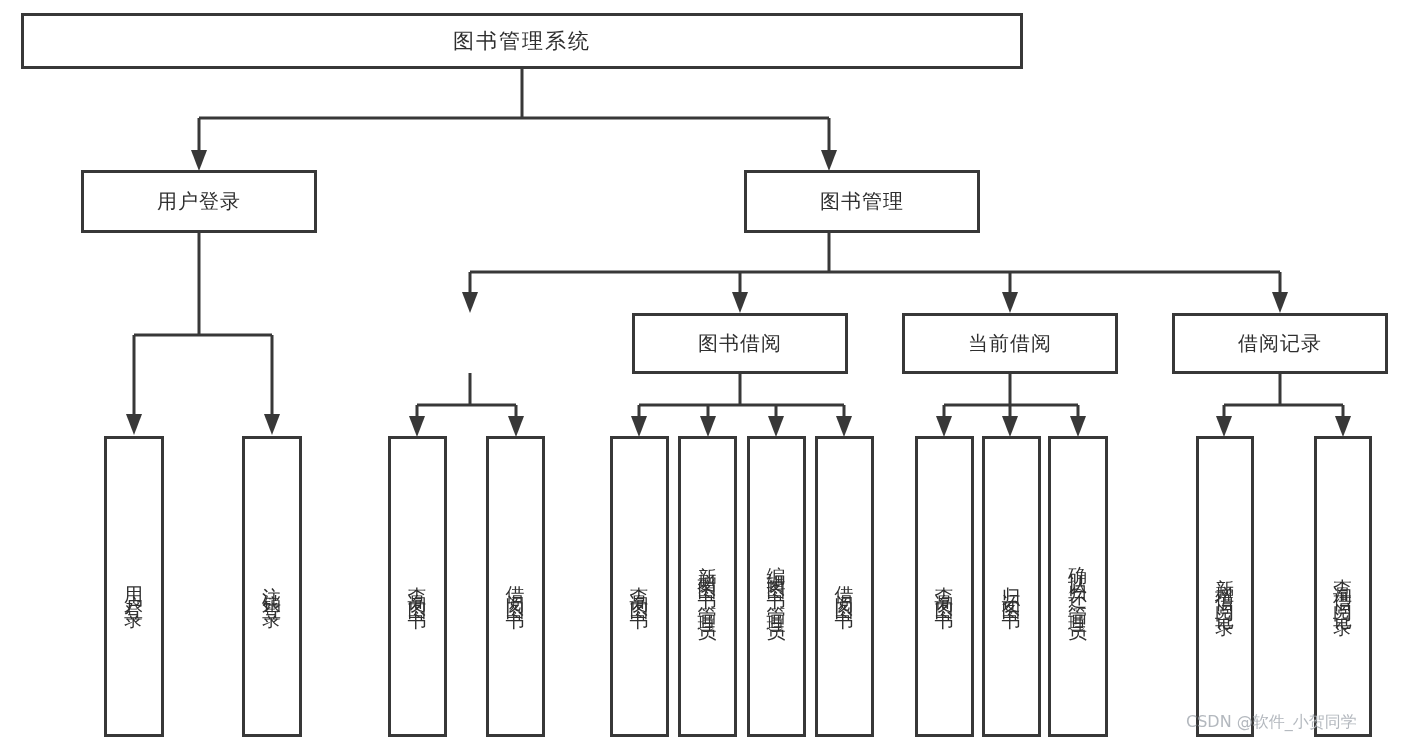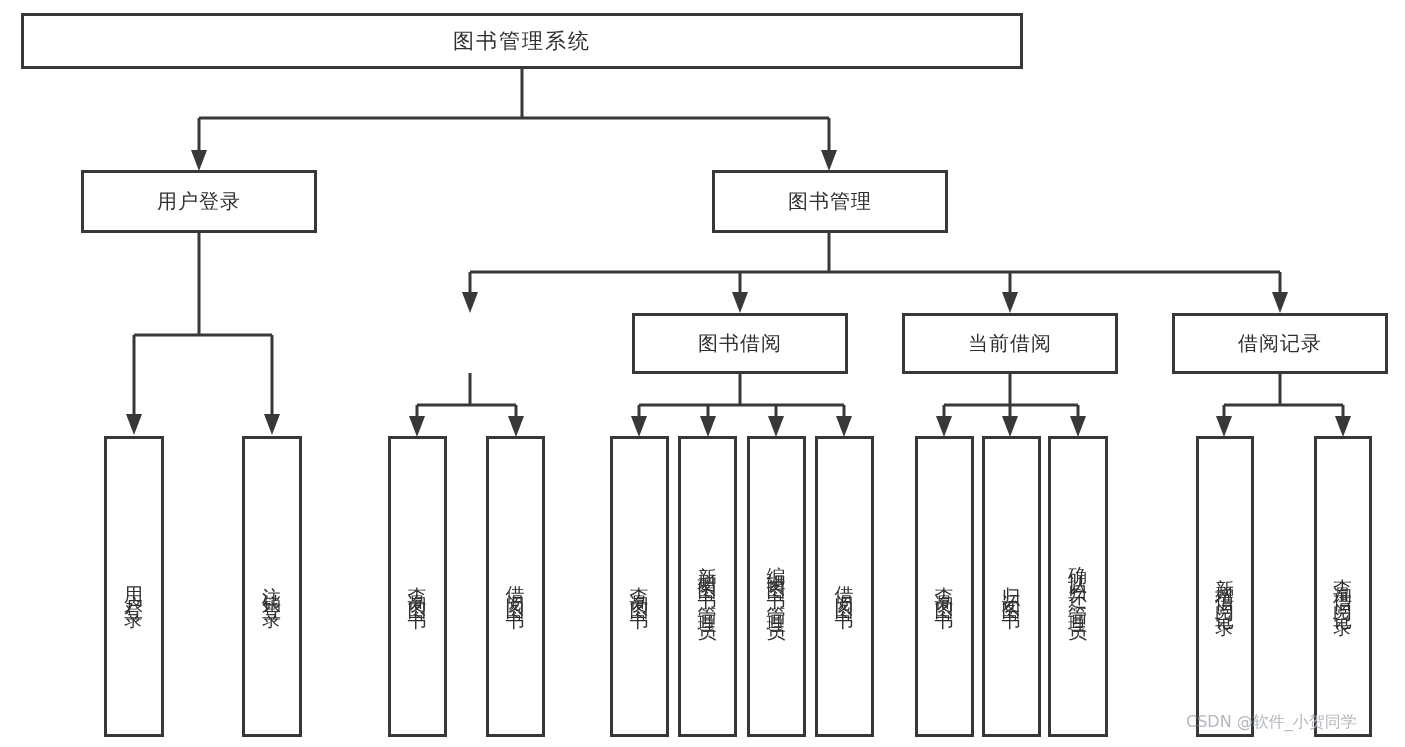--- a/index.html
+++ b/index.html
@@ -96,21 +96,21 @@
       <polygon points="1070,416 1086,416 1078,437"></polygon>
 
       <polygon points="1216,416 1232,416 1224,437"></polygon>
       <polygon points="1335,416 1351,416 1343,437"></polygon>
     </g>
   </svg>
 
   <div class="box h root" style="left:21px; top:13px; width:1002px; height:56px;">图书管理系统</div>
 
   <div class="box h" style="left:81px; top:170px; width:236px; height:63px;">用户登录</div>
-  <div class="box h" style="left:712px; top:170px; width:236px; height:63px;">图书管理</div>
+  <div class="box h" style="left:744px; top:170px; width:236px; height:63px;">图书管理</div>
 
   <div class="box h" style="left:902px; top:313px; width:216px; height:61px;">当前借阅</div>
   <div class="box h" style="left:632px; top:313px; width:216px; height:61px;">图书借阅</div>
   <div class="box h" style="left:1172px; top:313px; width:216px; height:61px;">借阅记录</div>
 
   <div class="box v" style="left:104px; top:436px; width:60px; height:301px;">
     <span class="vtext">用户登录</span>
   </div>
   <div class="box v" style="left:242px; top:436px; width:60px; height:301px;">
     <span class="vtext">注销登录</span>

